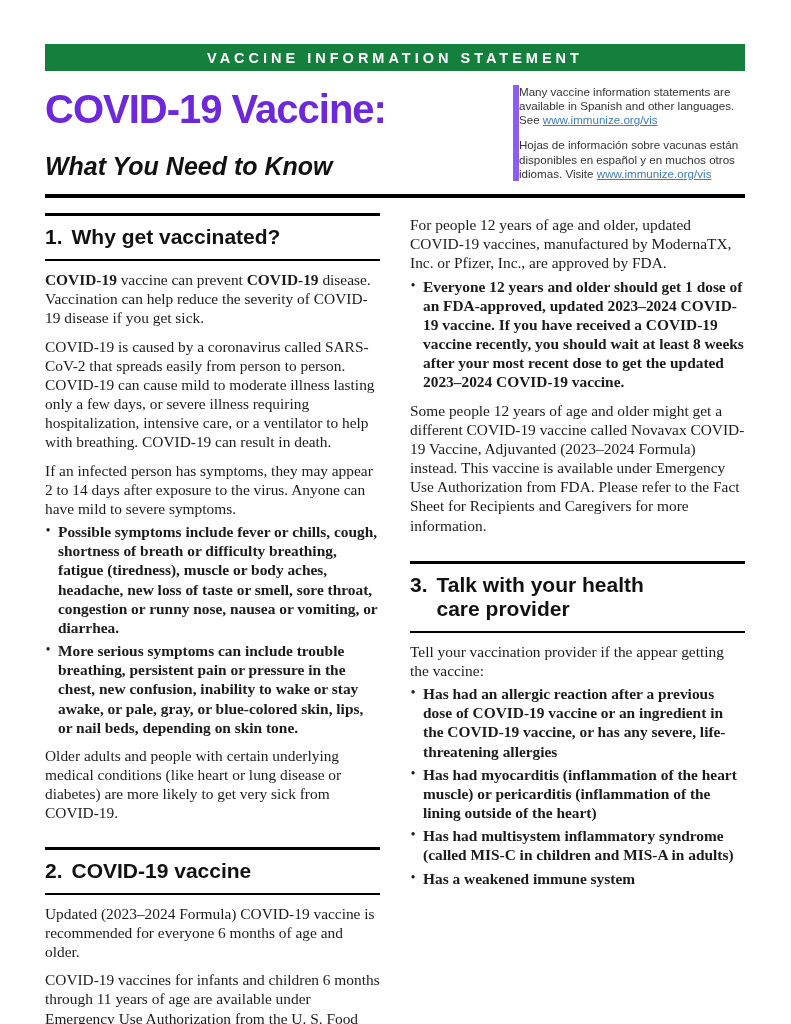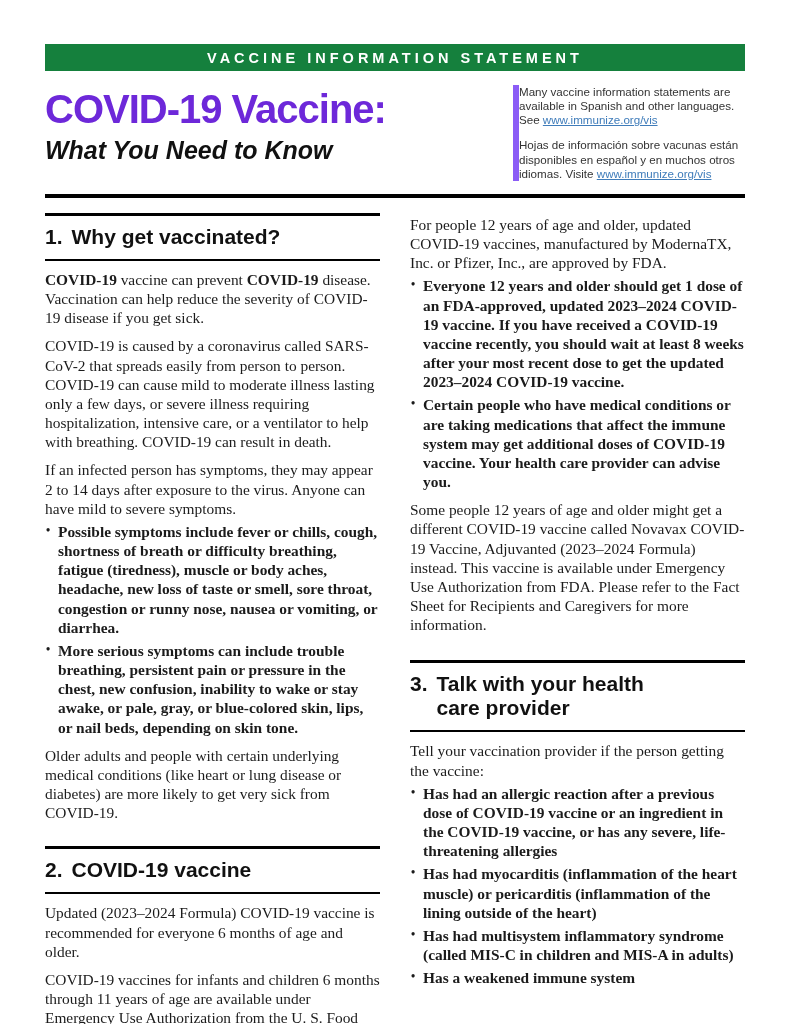--- a/index.html
+++ b/index.html
@@ -17,21 +17,21 @@
   }
   
   .masthead { display:flex; justify-content:space-between; margin-top:12px; }
   .titles { padding-top:4px; }
   .page-title {
     font-family:"Liberation Sans", sans-serif; font-weight:bold;
     font-size:40px; letter-spacing:-1px; color:#6d28d9;
   }
   .page-subtitle {
     font-family:"Liberation Sans", sans-serif; font-weight:bold; font-style:italic;
-    font-size:25px; color:#111; margin-top:4px;
+    font-size:25px; color:#111; margin-top:20px;
   }
   .lang-box {
     width:232px; border-left:6px solid #8b5cf6; margin-top:2px;
     font-family:"Liberation Sans", sans-serif; font-size:11.6px; line-height:1.22;
     color:#333;
   }
   .lang-box p { margin-bottom:11px; }
   .lang-box p:last-child { margin-bottom:0; }
   a.link { color:#3f7cba; text-decoration:underline; cursor:pointer; }
   .rule-thick { border-top:4px solid #000; margin-top:13px; }
@@ -96,34 +96,33 @@
       </div>
 
       <p class="p">Updated (2023–2024 Formula) COVID-19 vaccine is recommended for everyone 6 months of age and older.</p>
       <p class="p">COVID-19 vaccines for infants and children 6 months through 11 years of age are available under Emergency Use Authorization from the U. S. Food and Drug Administration (FDA). Please refer to the Fact Sheets for Recipients and Caregivers for more information.</p>
     </div>
 
     <div class="col">
 
       <p class="p" style="margin-top:2px;">For people 12 years of age and older, updated COVID-19 vaccines, manufactured by ModernaTX, Inc. or Pfizer, Inc., are approved by FDA.</p>
       <p class="p bullet"><b>Everyone 12 years and older</b> should get 1 dose of an FDA-approved, updated 2023–2024 COVID-19 vaccine. If you have received a COVID-19 vaccine recently, you should wait at least 8 weeks after your most recent dose to get the updated 2023–2024 COVID-19 vaccine.</p>
-      <p class="p bullet"><b>Certain people who have medical conditions or are taking medications that affect the immune system</b> may get additional doses of COVID-19 vaccine. Your health care provider can advise you.</p>
       <p class="p">Some people 12 years of age and older might get a different COVID-19 vaccine called Novavax COVID-19 Vaccine, Adjuvanted (2023–2024 Formula) instead. This vaccine is available under Emergency Use Authorization from FDA. Please refer to the Fact Sheet for Recipients and Caregivers for more information.</p>
 
       <div style="height:26px;"></div>
 
       <div class="sec-head">
         <span class="sec-num">3.</span>
         <span class="sec-title">
           <span class="line">Talk with your health</span>
           <span class="line">care provider</span>
         </span>
       </div>
 
-      <p class="p">Tell your vaccination provider if the person getting the vaccine:</p>
+      <p class="p">Tell your vaccination provider if the appear getting the vaccine:</p>
       <p class="p bullet">Has had an <b>allergic reaction after a previous dose of COVID-19 vaccine</b> or an ingredient in the COVID-19 vaccine, or has any <b>severe, life-threatening allergies</b></p>
       <p class="p bullet">Has had <b>myocarditis</b> (inflammation of the heart muscle) or <b>pericarditis</b> (inflammation of the lining outside of the heart)</p>
       <p class="p bullet">Has had <b>multisystem inflammatory syndrome</b> (called MIS-C in children and MIS-A in adults)</p>
       <p class="p bullet">Has a <b>weakened immune system</b></p>
 
     </div>
 
   </div>
 </div>
 

